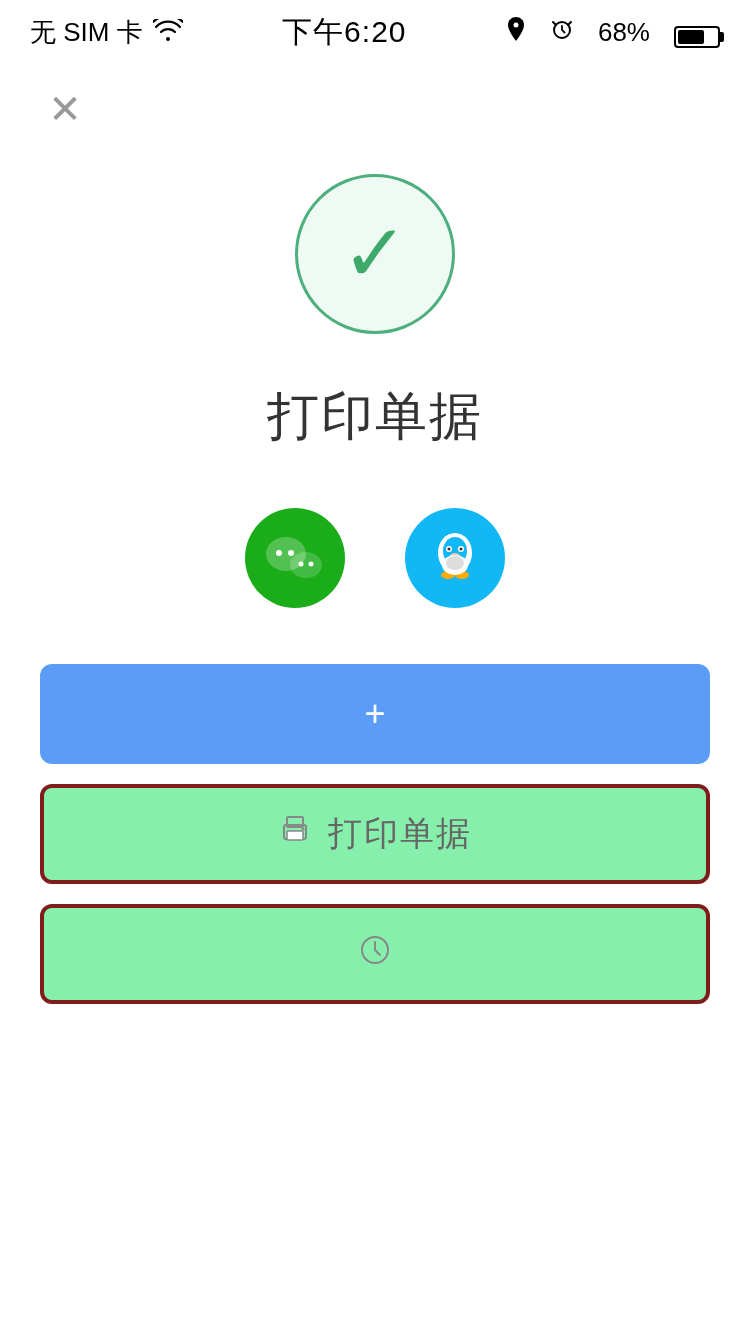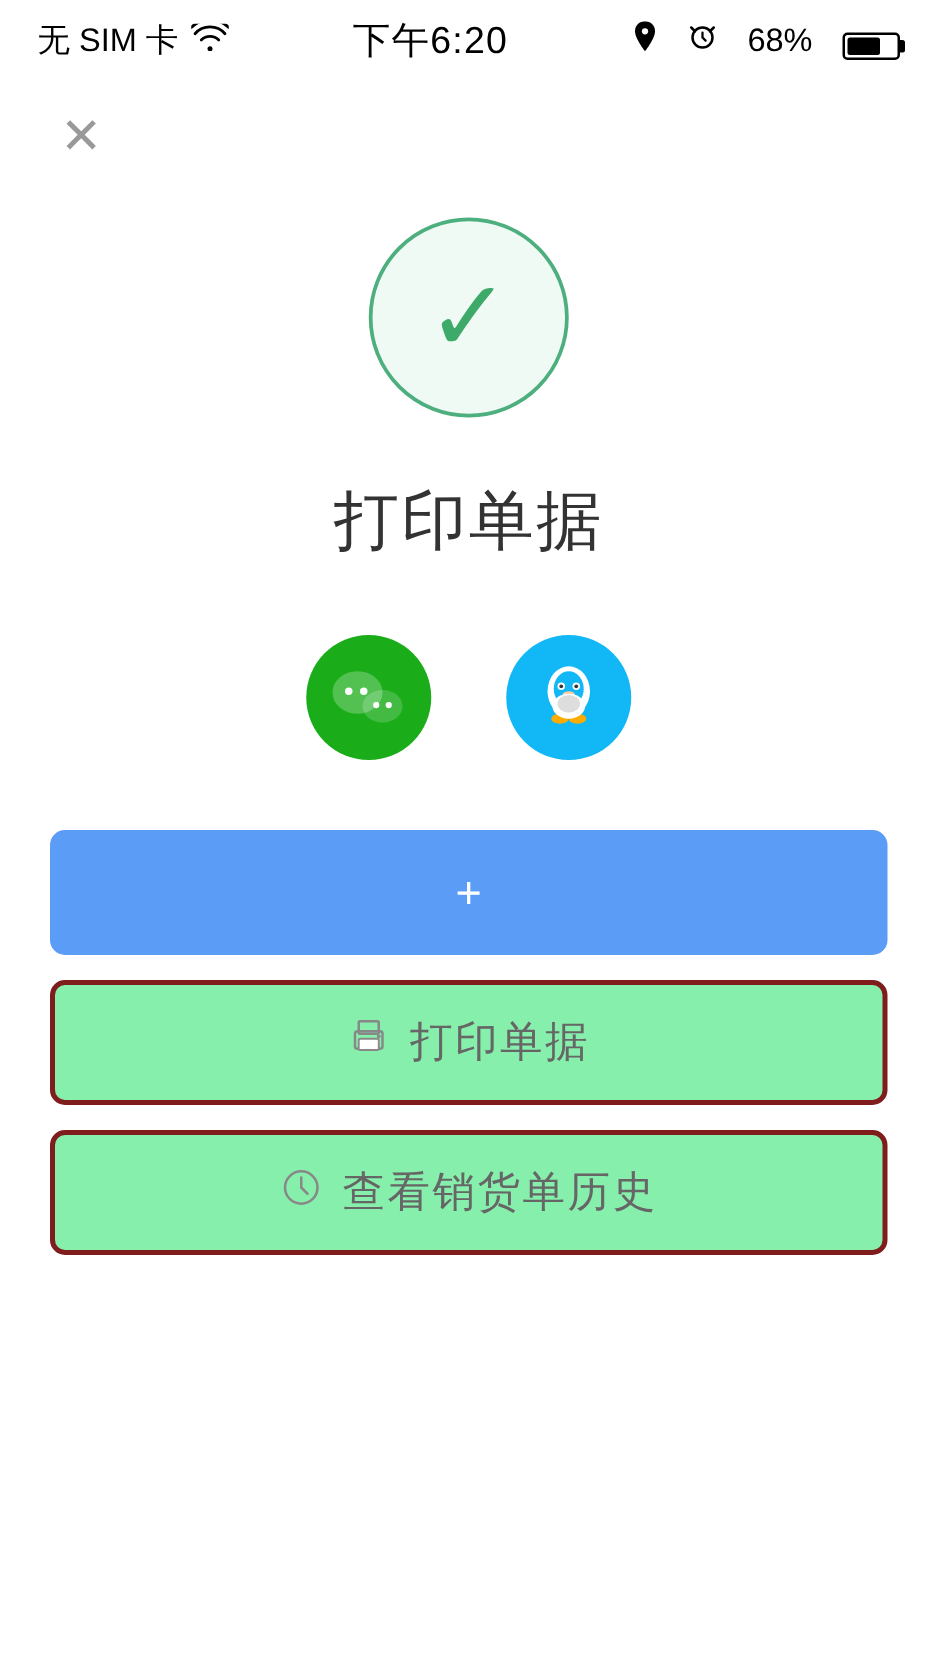--- a/index.html
+++ b/index.html
@@ -347,17 +347,16 @@
       <span style="font-size:34px; letter-spacing:2px; color:#666;">打印单据</span>
     </button>
 
     <button class="action-btn btn-secondary">
       <span>
         <svg width="34" height="34" viewBox="0 0 34 34" fill="none">
           <circle cx="17" cy="17" r="13" stroke="#888" stroke-width="2" fill="none"></circle>
           <path d="M17 9v8l5 5" stroke="#888" stroke-width="2" stroke-linecap="round" stroke-linejoin="round"></path>
         </svg>
       </span>
-      <span style="font-size:34px; letter-spacing:2px; color:#666;">查看销货单历史</span>
     </button>
 
   </div>
 </div>
 
 </body></html>

